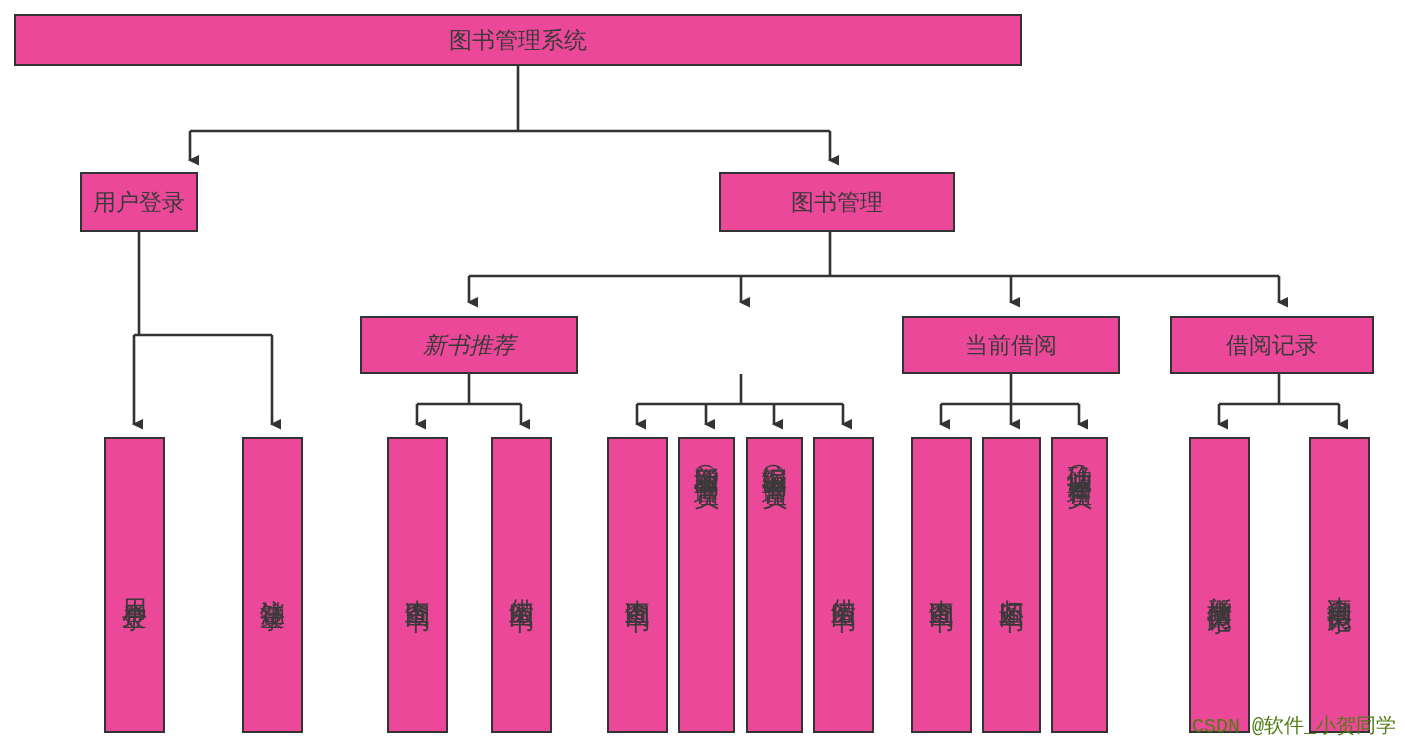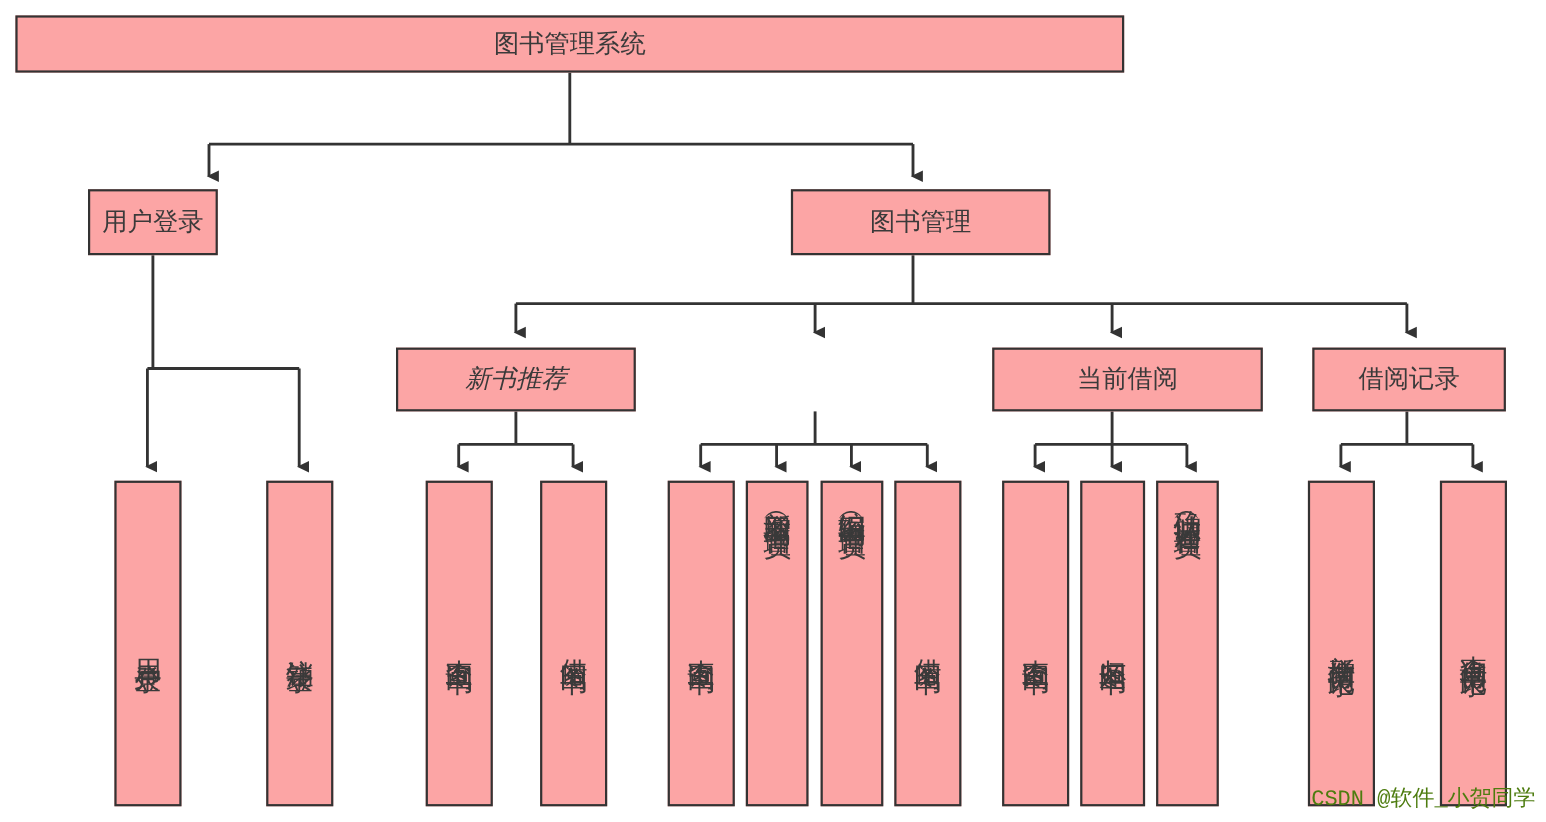--- a/index.html
+++ b/index.html
@@ -21,21 +21,21 @@
     position: absolute;
     left: 0; top: 0;
     width: 1405px;
     height: 747px;
     pointer-events: none;
   }
   .node {
     position: absolute;
     box-sizing: border-box;
     border: 2.5px solid #333333;
-    background: #fca5a5;
+    background: #ec4899;
     display: flex;
     align-items: center;
     justify-content: center;
     color: #3a3a3a;
     z-index: 2;
   }
   .node .lbl {
     display: block;
     white-space: pre;
     line-height: 1.0;
@@ -136,24 +136,24 @@
   <div class="node horiz" style="left:80px; top:172px; width:118px; height:60px;">
     <span class="lbl">用户登录</span>
   </div>
   <div class="node horiz" style="left:719px; top:172px; width:236px; height:60px;">
     <span class="lbl">图书管理</span>
   </div>
 
   <div class="node horiz" style="left:360px; top:316px; width:218px; height:58px;font-style:italic;">
     <span class="lbl">新书推荐</span>
   </div>
-  <div class="node horiz" style="left:902px; top:316px; width:246px; height:58px;">
+  <div class="node horiz" style="left:902px; top:316px; width:218px; height:58px;">
     <span class="lbl">当前借阅</span>
   </div>
-  <div class="node horiz" style="left:1170px; top:316px; width:176px; height:58px;margin-left:23px;">
+  <div class="node horiz" style="left:1170px; top:316px; width:204px; height:58px;">
     <span class="lbl">借阅记录</span>
   </div>
 
   <div class="node vert centered" style="left:104px; top:437px; width:61px; height:296px;">
     <span class="lbl">用户登录</span>
   </div>
   <div class="node vert centered" style="left:242px; top:437px; width:61px; height:296px;">
     <span class="lbl">注销登录</span>
   </div>
 

